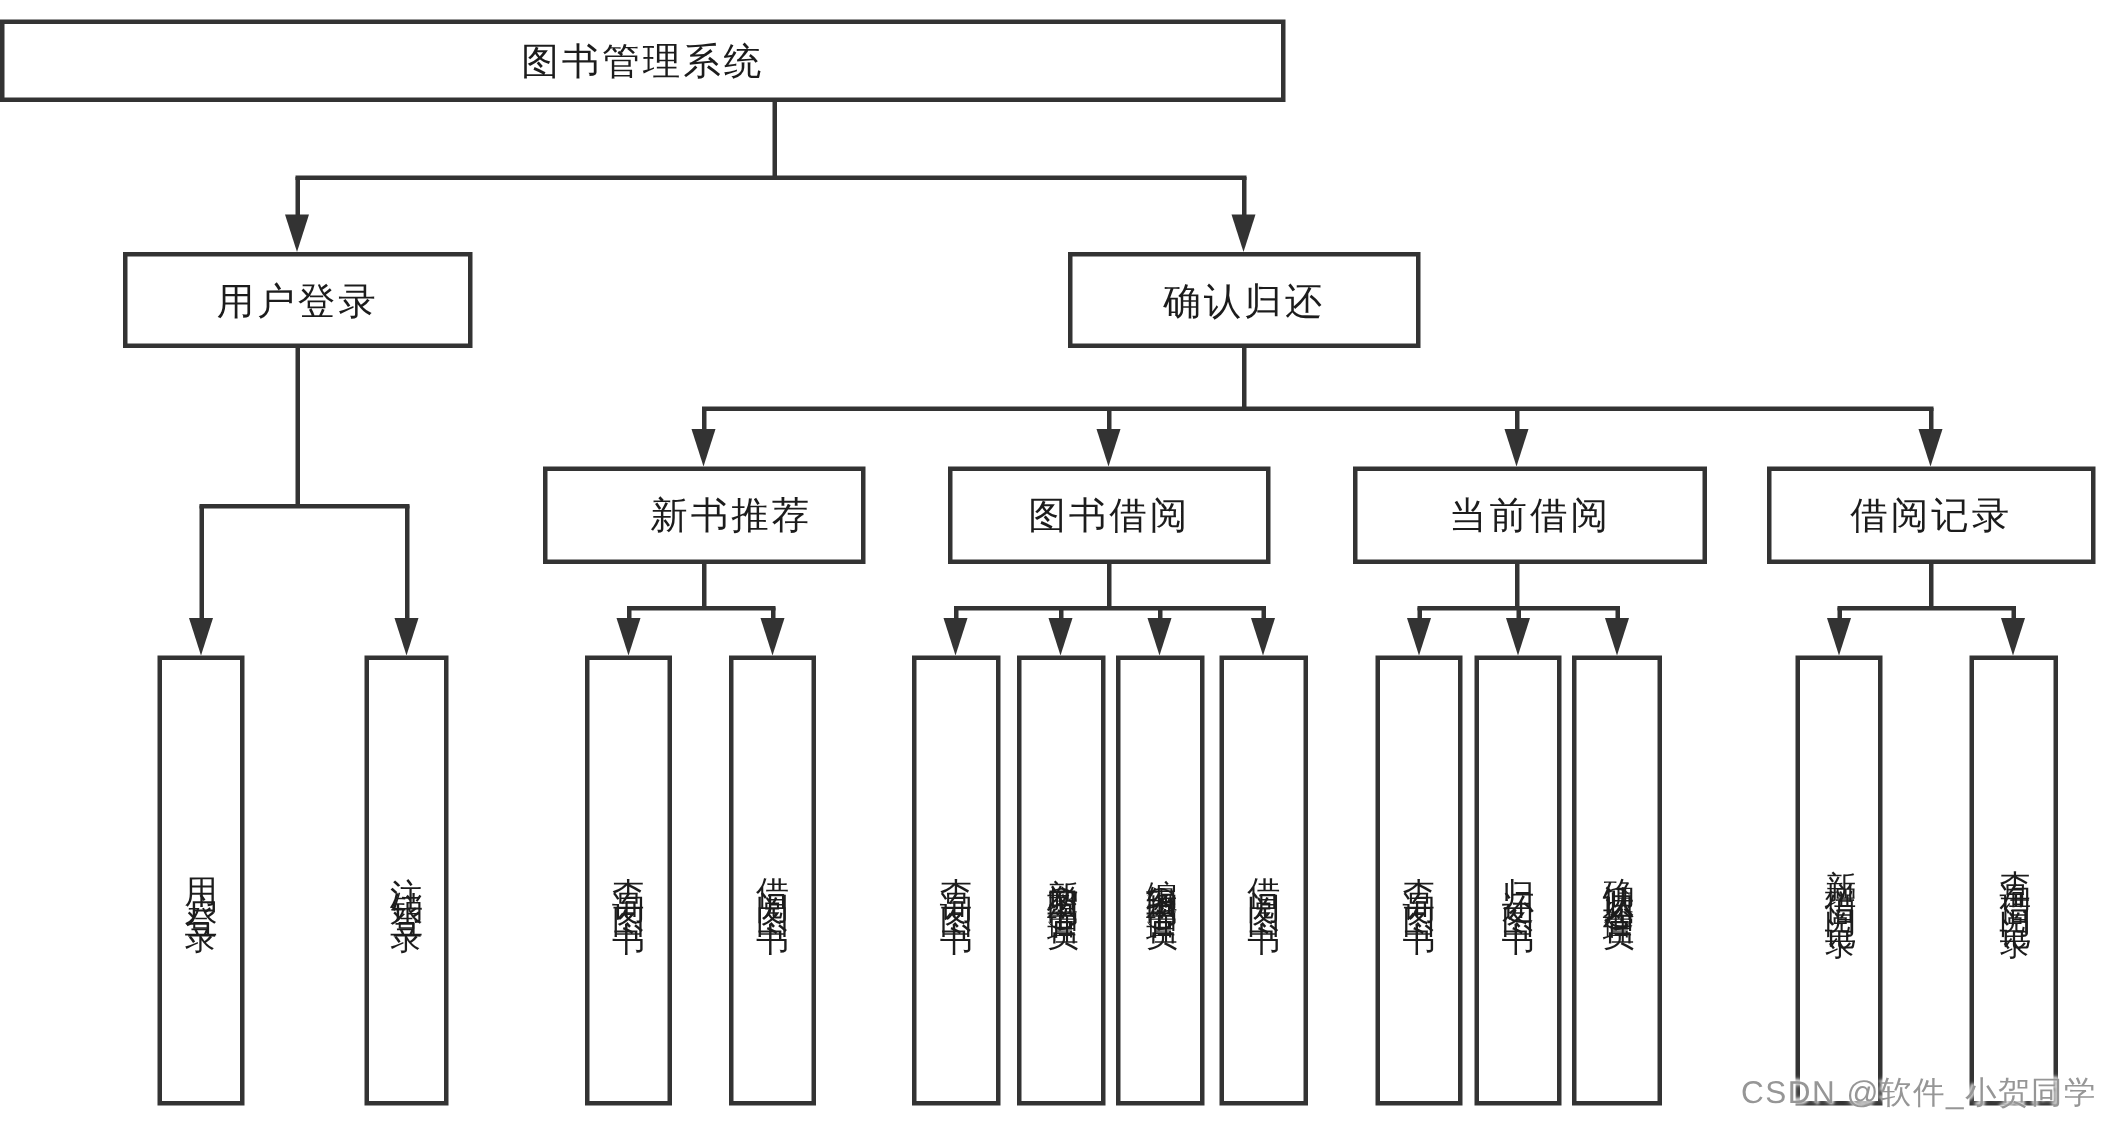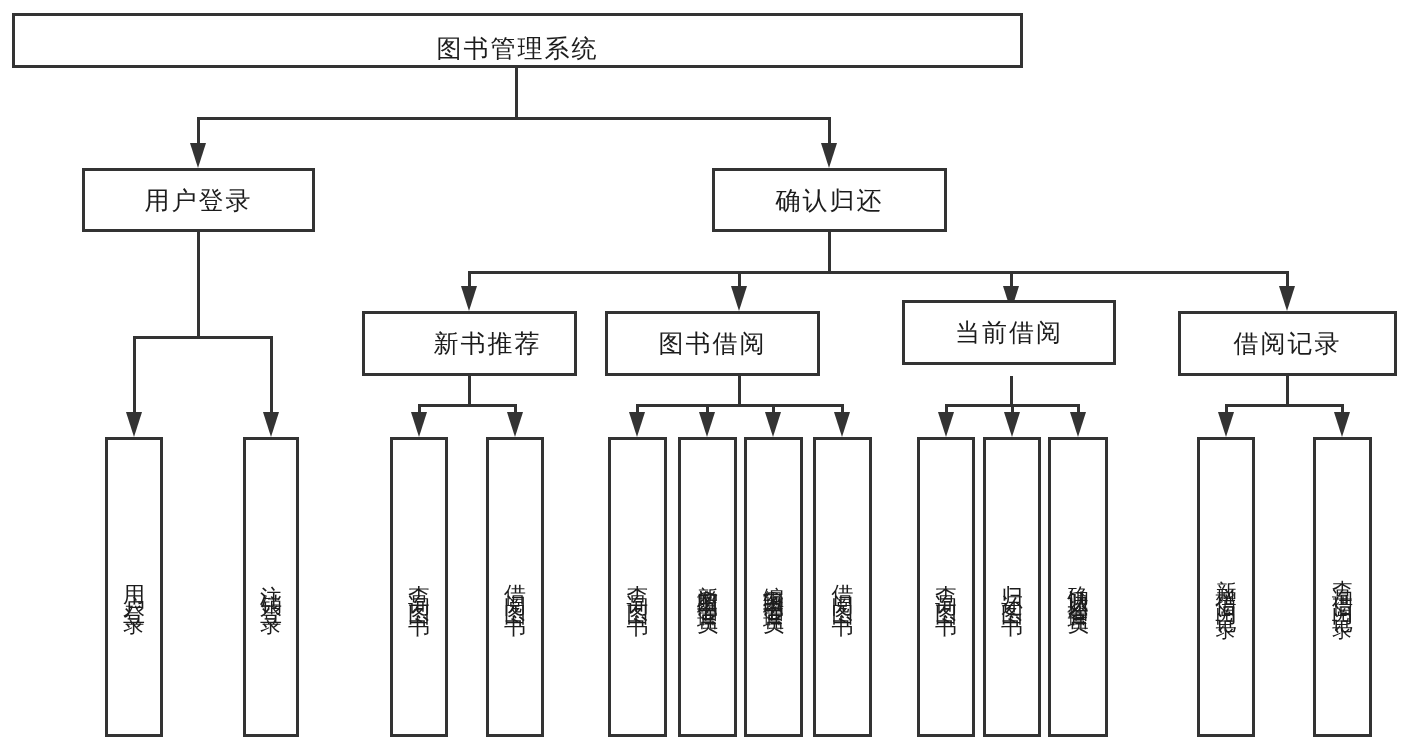--- a/index.html
+++ b/index.html
@@ -102,38 +102,38 @@
       <div class="arrowhead" style="left: 699px; top: 412px;"></div>
       <div class="arrowhead" style="left: 765px; top: 412px;"></div>
       <div class="arrowhead" style="left: 834px; top: 412px;"></div>
       <div class="arrowhead" style="left: 938px; top: 412px;"></div>
       <div class="arrowhead" style="left: 1004px; top: 412px;"></div>
       <div class="arrowhead" style="left: 1070px; top: 412px;"></div>
       <div class="arrowhead" style="left: 1218px; top: 412px;"></div>
       <div class="arrowhead" style="left: 1334px; top: 412px;"></div>
     </div>
 
-  <div class="node" style="left:12px;top:13px;width:1011px;height:55px;align-items:flex-end;">
+  <div class="node" style="left:0;top:13px;width:857px;height:55px;">
     <span class="hlabel">图书管理系统</span>
   </div>
 
   <div class="node" style="left:82px;top:168px;width:233px;height:64px;">
     <span class="hlabel">用户登录</span>
   </div>
   <div class="node" style="left:712px;top:168px;width:235px;height:64px;">
     <span class="hlabel">确认归还</span>
   </div>
 
   <div class="node" style="left:362px;top:311px;width:215px;height:65px;padding-left:36px;">
     <span class="hlabel">新书推荐</span>
   </div>
-  <div class="node" style="left:605px;top:311px;width:215px;height:65px;">
+  <div class="node" style="left:632px;top:311px;width:215px;height:65px;">
     <span class="hlabel">图书借阅</span>
   </div>
-  <div class="node" style="left:902px;top:300px;width:214px;height:65px;">
+  <div class="node" style="left:902px;top:311px;width:236px;height:65px;">
     <span class="hlabel">当前借阅</span>
   </div>
   <div class="node" style="left:1178px;top:311px;width:219px;height:65px;">
     <span class="hlabel">借阅记录</span>
   </div>
 
   <div class="node" style="left:105px;top:437px;width:58px;height:300px;">
     <span class="vlabel">用户登录</span>
   </div>
   <div class="node" style="left:243px;top:437px;width:56px;height:300px;">
@@ -170,13 +170,14 @@
     <span class="vlabel len8">确认归还（管理员）</span>
   </div>
 
   <div class="node" style="left:1197px;top:437px;width:58px;height:300px;">
     <span class="vlabel len6">新增借阅记录</span>
   </div>
   <div class="node" style="left:1313px;top:437px;width:59px;height:300px;">
     <span class="vlabel len6">查询借阅记录</span>
   </div>
 
+  <div id="watermark">CSDN @软件_小贺同学</div>
 </div>
 
 </body></html>

